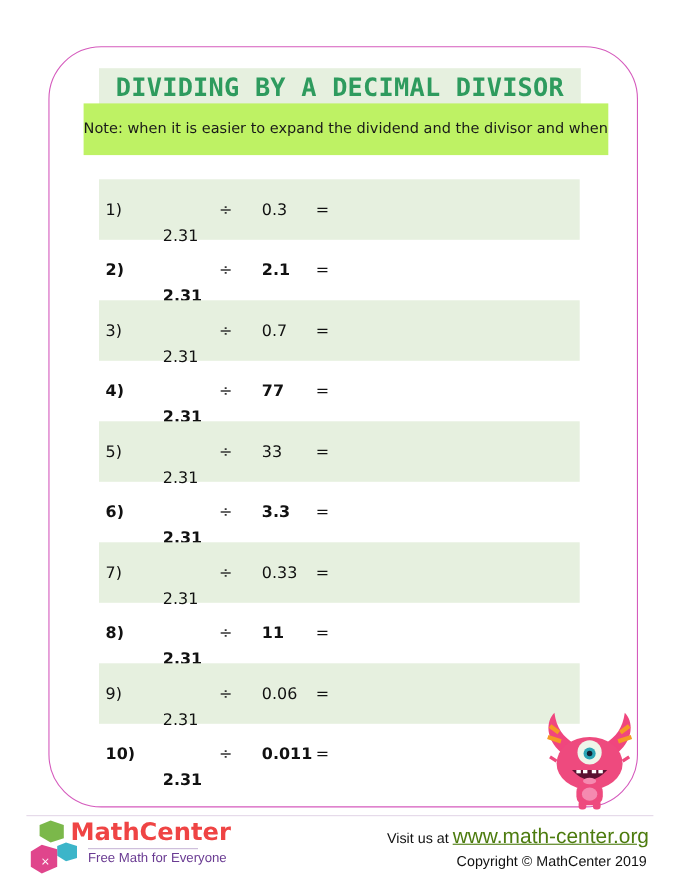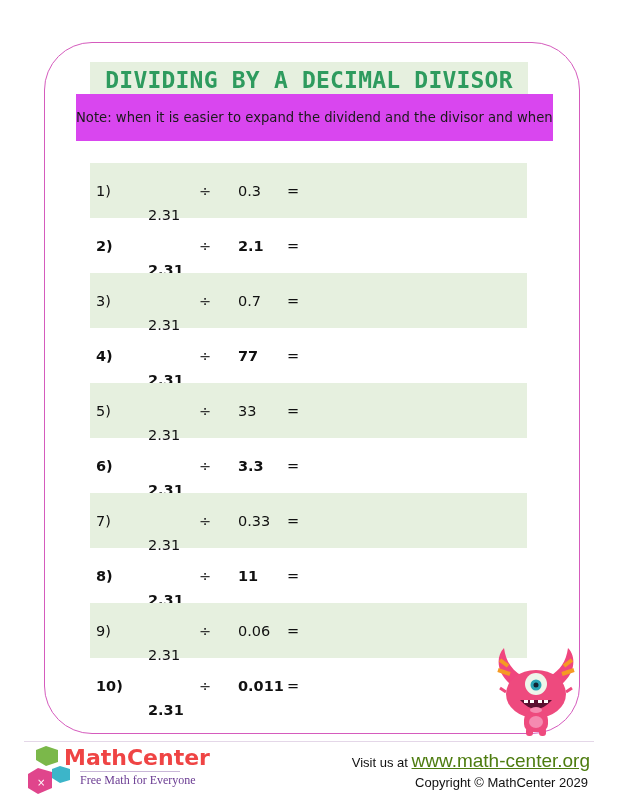--- a/index.html
+++ b/index.html
@@ -16,21 +16,21 @@
   .title {
     position: absolute; left: 90px; top: 62px; width: 438px; height: 36px;
     background: #e6f0df; color: #2e9b5e;
     font-family: "DejaVu Sans Mono", monospace; font-weight: bold;
     font-size: 23px; line-height: 36px; text-align: center; letter-spacing: 0.2px;
   }
   .note {
     position: absolute; left: 76px; top: 104px; width: 490px;
     font-size: 13.2px; line-height: 28px; color: #1a1a1a;
   }
-  .note span { background: #d946ef; padding: 16px 0; }
+  .note span { background: #bef264; padding: 16px 0; }
   .rows { position: absolute; left: 90px; top: 163px; width: 437px; }
   .row {
     height: 55px; display: flex; align-items: center; position: relative;
     font-size: 14.5px;
   }
   .row.shaded { background: #e6f0df; }
   .row.bold { font-weight: bold; }
   .row .num { position: absolute; left: 6px; }
   .row .a { position: absolute; left: 58px; margin-top: 48px; }
   .row .op { position: absolute; left: 109px; font-weight: normal; color: #333; }
@@ -42,21 +42,21 @@
   }
   .logo { position: absolute; left: 26px; top: 744px; width: 50px; height: 52px; }
   .brand {
     position: absolute; left: 64px; top: 745px;
     color: #ef4444; font-weight: bold; font-size: 22px;
     font-family: "DejaVu Sans", sans-serif;
   }
   .brand-line { position: absolute; left: 80px; top: 771px; width: 100px; height: 1px; background: #c9b8d8; }
   .tagline {
     position: absolute; left: 80px; top: 773px; color: #6a3b92; font-size: 12px;
-    font-family: Liberation Serif, serif;
+    font-family: Liberation Sans, sans-serif;
     text-align: right;
   }
   .visit {
     position: absolute; right: 28px; top: 750px; font-family: "Liberation Sans", sans-serif;
     font-size: 13px; color: #111;
   }
   .visit a { color: #4d7c0f; font-size: 19px; text-decoration: underline; }
   .copyright {
     position: absolute; right: 30px; top: 775px; font-family: "Liberation Sans", sans-serif;
     font-size: 13px; color: #111;
@@ -178,13 +178,13 @@
 </svg>
 
 <div class="brand">MathCenter</div>
 <div class="brand-line"></div>
 <div class="tagline">Free Math for Everyone</div>
 
 <div class="visit">
   <span>Visit us at</span>
   <a>www.math-center.org</a>
 </div>
-<div class="copyright">Copyright © MathCenter 2029</div>
+<div class="copyright">Copyright © MathCenter 2019</div>
 
 </body></html>

